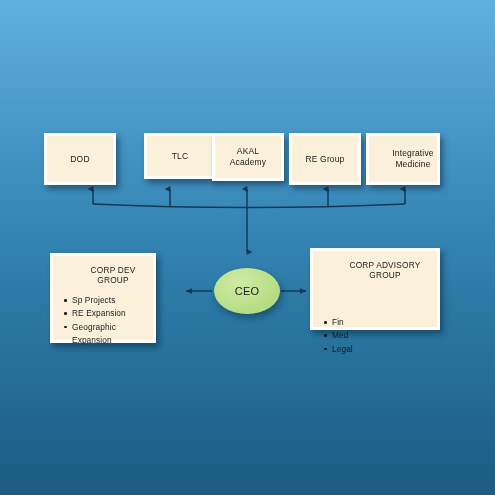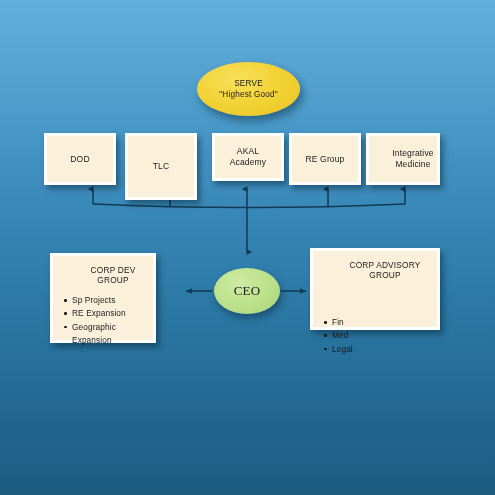--- a/index.html
+++ b/index.html
@@ -118,23 +118,22 @@
   #serve-ellipse {
     background: radial-gradient(ellipse at 38% 32%, #f7e05a 0%, #f2d235 48%, #e8c41f 100%);
     box-shadow: 3px 5px 9px rgba(4, 24, 40, 0.42);
     font-size: 8.2px;
     letter-spacing: 0.2px;
   }
 
   #ceo-ellipse {
     background: radial-gradient(ellipse at 38% 32%, #cfeaa3 0%, #bce18c 50%, #a9d477 100%);
     box-shadow: 2px 4px 7px rgba(4, 24, 40, 0.40);
-    font-size: 13px;
+    font-size: 11px;
     letter-spacing: 0.2px;
-    font-family: Liberation Serif, serif;
   }
 </style>
 </head>
 <body>
 
 <div id="canvas">
 
   <svg id="wires" viewBox="0 0 495 495">
     <defs>
       <marker id="arrow-up" markerWidth="7" markerHeight="7" refX="3.2" refY="5.6" orient="auto" markerUnits="userSpaceOnUse">
@@ -156,30 +155,26 @@
     <line x1="328" y1="207" x2="328" y2="189" stroke="#123a55" stroke-width="1.5" marker-end="url(#arrow-up)"></line>
     <line x1="405" y1="204" x2="405" y2="189" stroke="#123a55" stroke-width="1.5" marker-end="url(#arrow-up)"></line>
 
     <line x1="247" y1="209" x2="247" y2="252" stroke="#123a55" stroke-width="1.5" marker-end="url(#arrow-down)"></line>
 
     <line x1="212" y1="291" x2="186" y2="291" stroke="#123a55" stroke-width="1.5" marker-end="url(#arrow-side)"></line>
 
     <line x1="281" y1="291" x2="306" y2="291" stroke="#123a55" stroke-width="1.5" marker-end="url(#arrow-side)"></line>
   </svg>
 
-  <div class="ellipse" id="serve-ellipse" style="left:197px; top:62px; width:103px; height:54px;">
-    <span class="ell-label">SERVE
-"Highest Good"</span>
-  </div>
 
   <div class="card unit-box" style="left:44px;  top:133px; width:72px; height:52px;">
     <span class="unit-label">DOD</span>
   </div>
 
-  <div class="card unit-box" style="left:125px; top:133px; width:72px; height:67px;">
+  <div class="card unit-box" style="left:144px; top:133px; width:72px; height:46px;">
     <span class="unit-label">TLC</span>
   </div>
 
   <div class="card unit-box" style="left:212px; top:133px; width:72px; height:48px;">
     <span class="unit-label">AKAL
 Academy</span>
   </div>
 
   <div class="card unit-box" style="left:289px; top:133px; width:72px; height:52px;">
     <span class="unit-label">RE Group</span>

